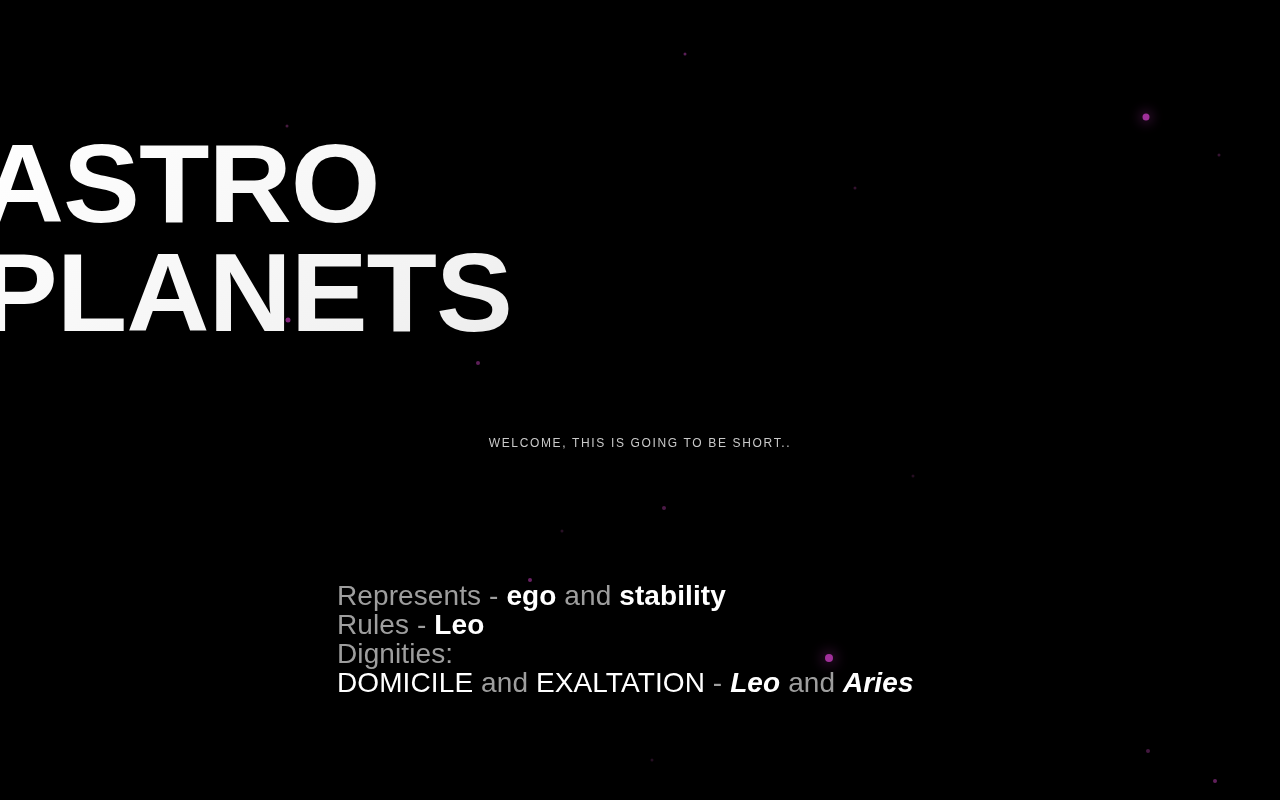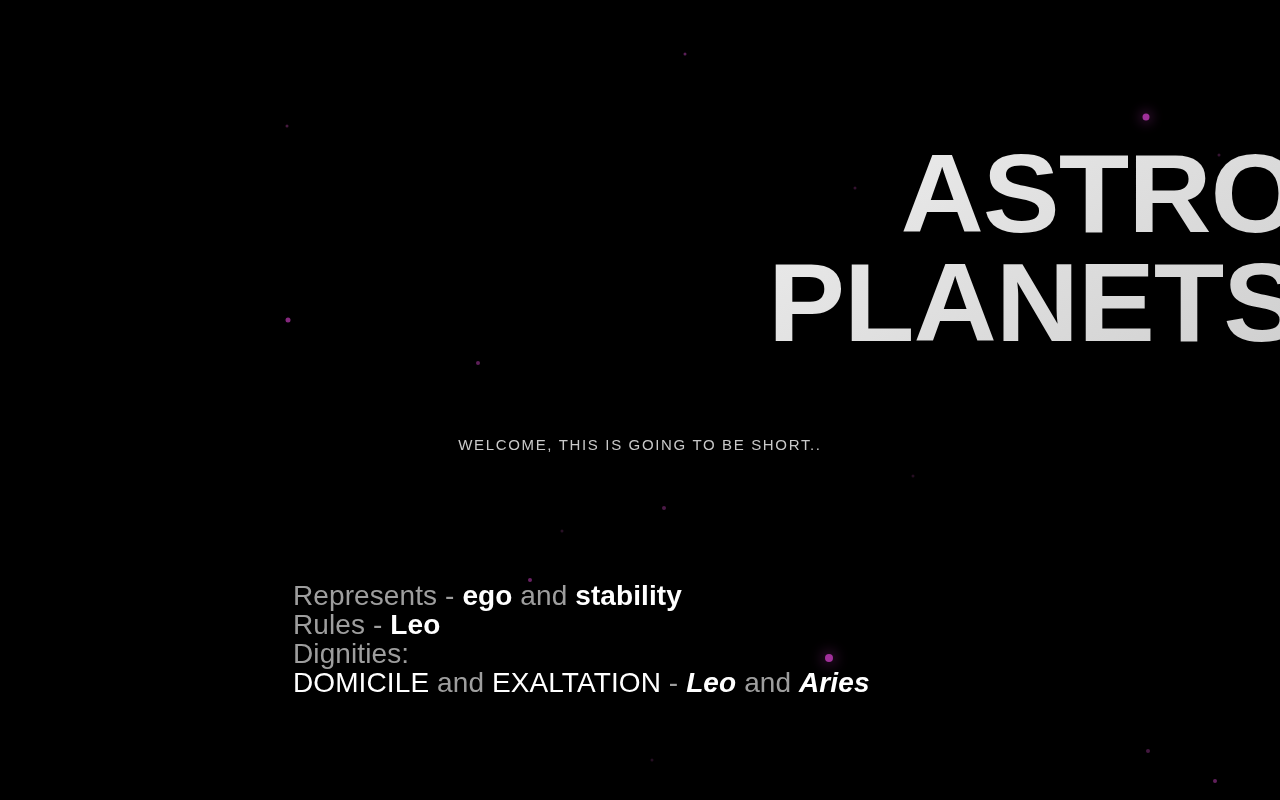--- a/index.html
+++ b/index.html
@@ -37,24 +37,24 @@
   .stage {
     position:relative;
     z-index:2;
     width:1280px;
     height:800px;
   }
 
   
   .hero {
     position:absolute;
-    top:140px;
+    top:130px;
     left:0;
     width:1280px;
-    text-align:right;
+    text-align:left;
   }
   .hero-title {
     font-family:"Liberation Sans", sans-serif;
     font-weight:bold;
     font-size:112px;
     line-height:0.97;
     letter-spacing:-1px;
     text-transform:uppercase;
     background:linear-gradient(145deg,#ffffff 0%,#f2f2f2 42%,#cfcfcf 100%);
     -webkit-background-clip:text;
@@ -65,21 +65,21 @@
     transform:scaleX(1.03);
   }
 
   
   .subtitle {
     position:absolute;
     top:436px;
     left:0;
     width:1280px;
     text-align:center;
-    font-size:15px;
+    font-size:12px;
     font-weight:normal;
     letter-spacing:1.65px;
     text-transform:uppercase;
     color:#c9c9c9;
   }
 
   
   .planet-block {
     position:absolute;
     left:293px;
@@ -102,21 +102,21 @@
 
   .planet-details {
     margin-top:61px;
     font-size:28px;
     line-height:29px;
     color:#9e9e9e;
     font-weight:normal;
     letter-spacing:0.1px;
     white-space:nowrap;
   }
-  .detail-line { display:block; }
+  .detail-line { display:block;margin-left:44px; }
   .muted  { color:#9e9e9e; font-weight:normal; }
   .strong { color:#ffffff; font-weight:bold; }
   .strong-italic { color:#ffffff; font-weight:bold; font-style:italic; }
   .plain-caps { color:#ffffff; font-weight:normal; }
 </style>
 </head>
 <body style="background: rgb(0, 0, 0);">
 
 <div id="starfield">
     <div class="particle" style="left: 685px; top: 54px; width: 3px; height: 3px; background: rgb(106, 37, 102); opacity: 0.85;"></div>

